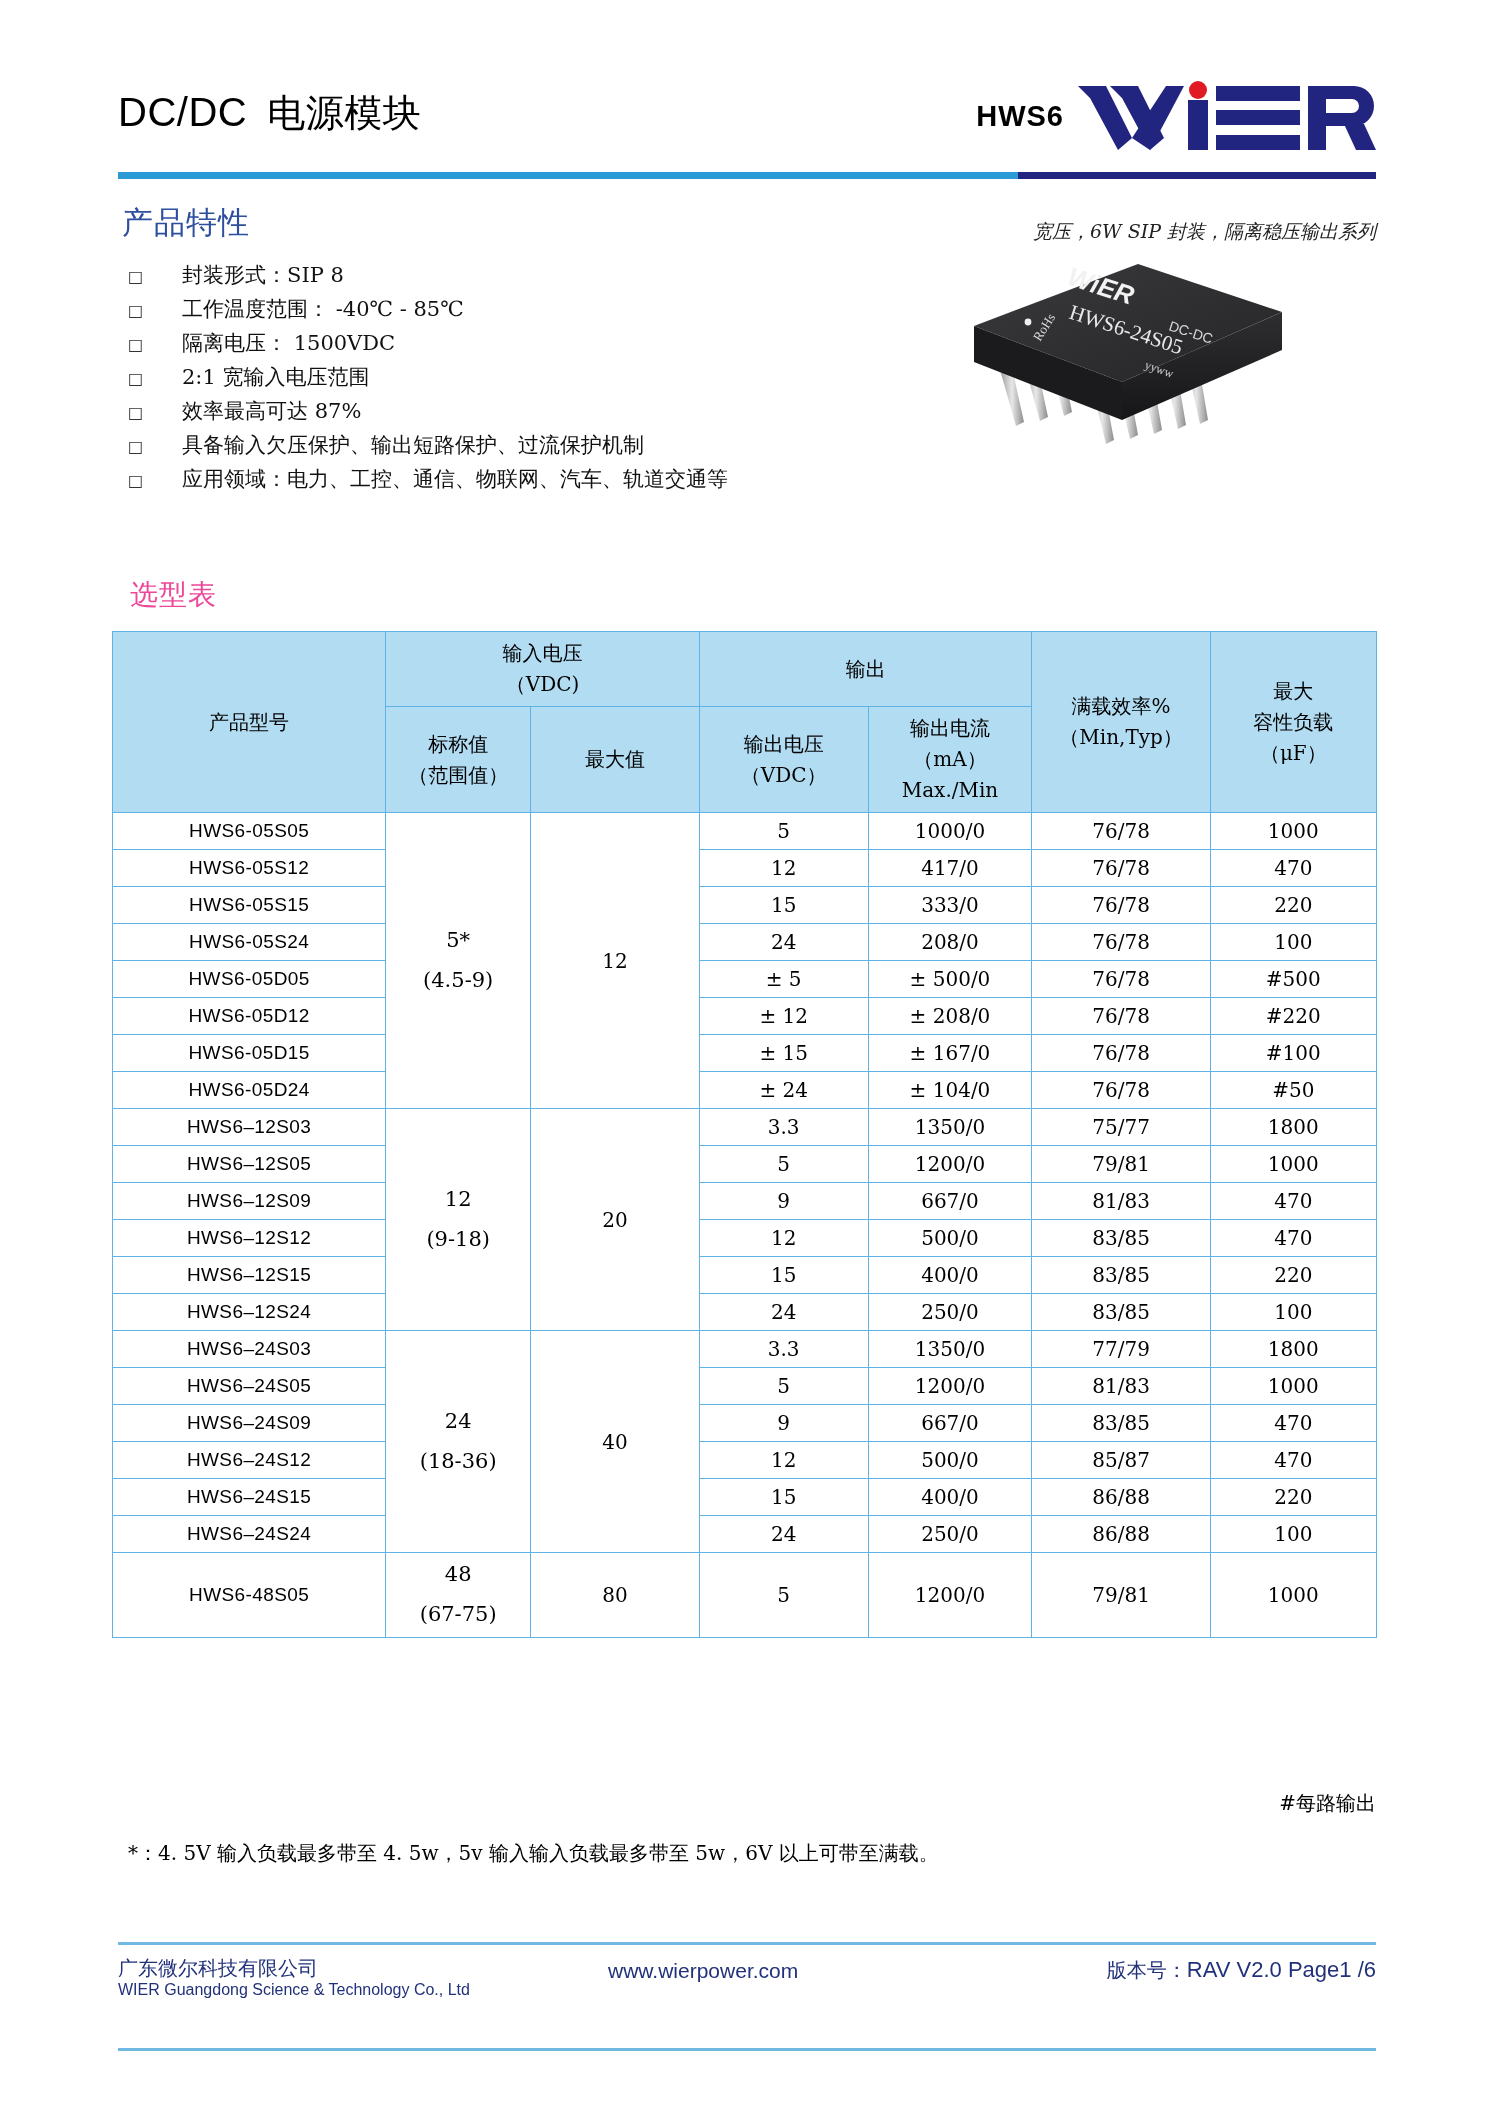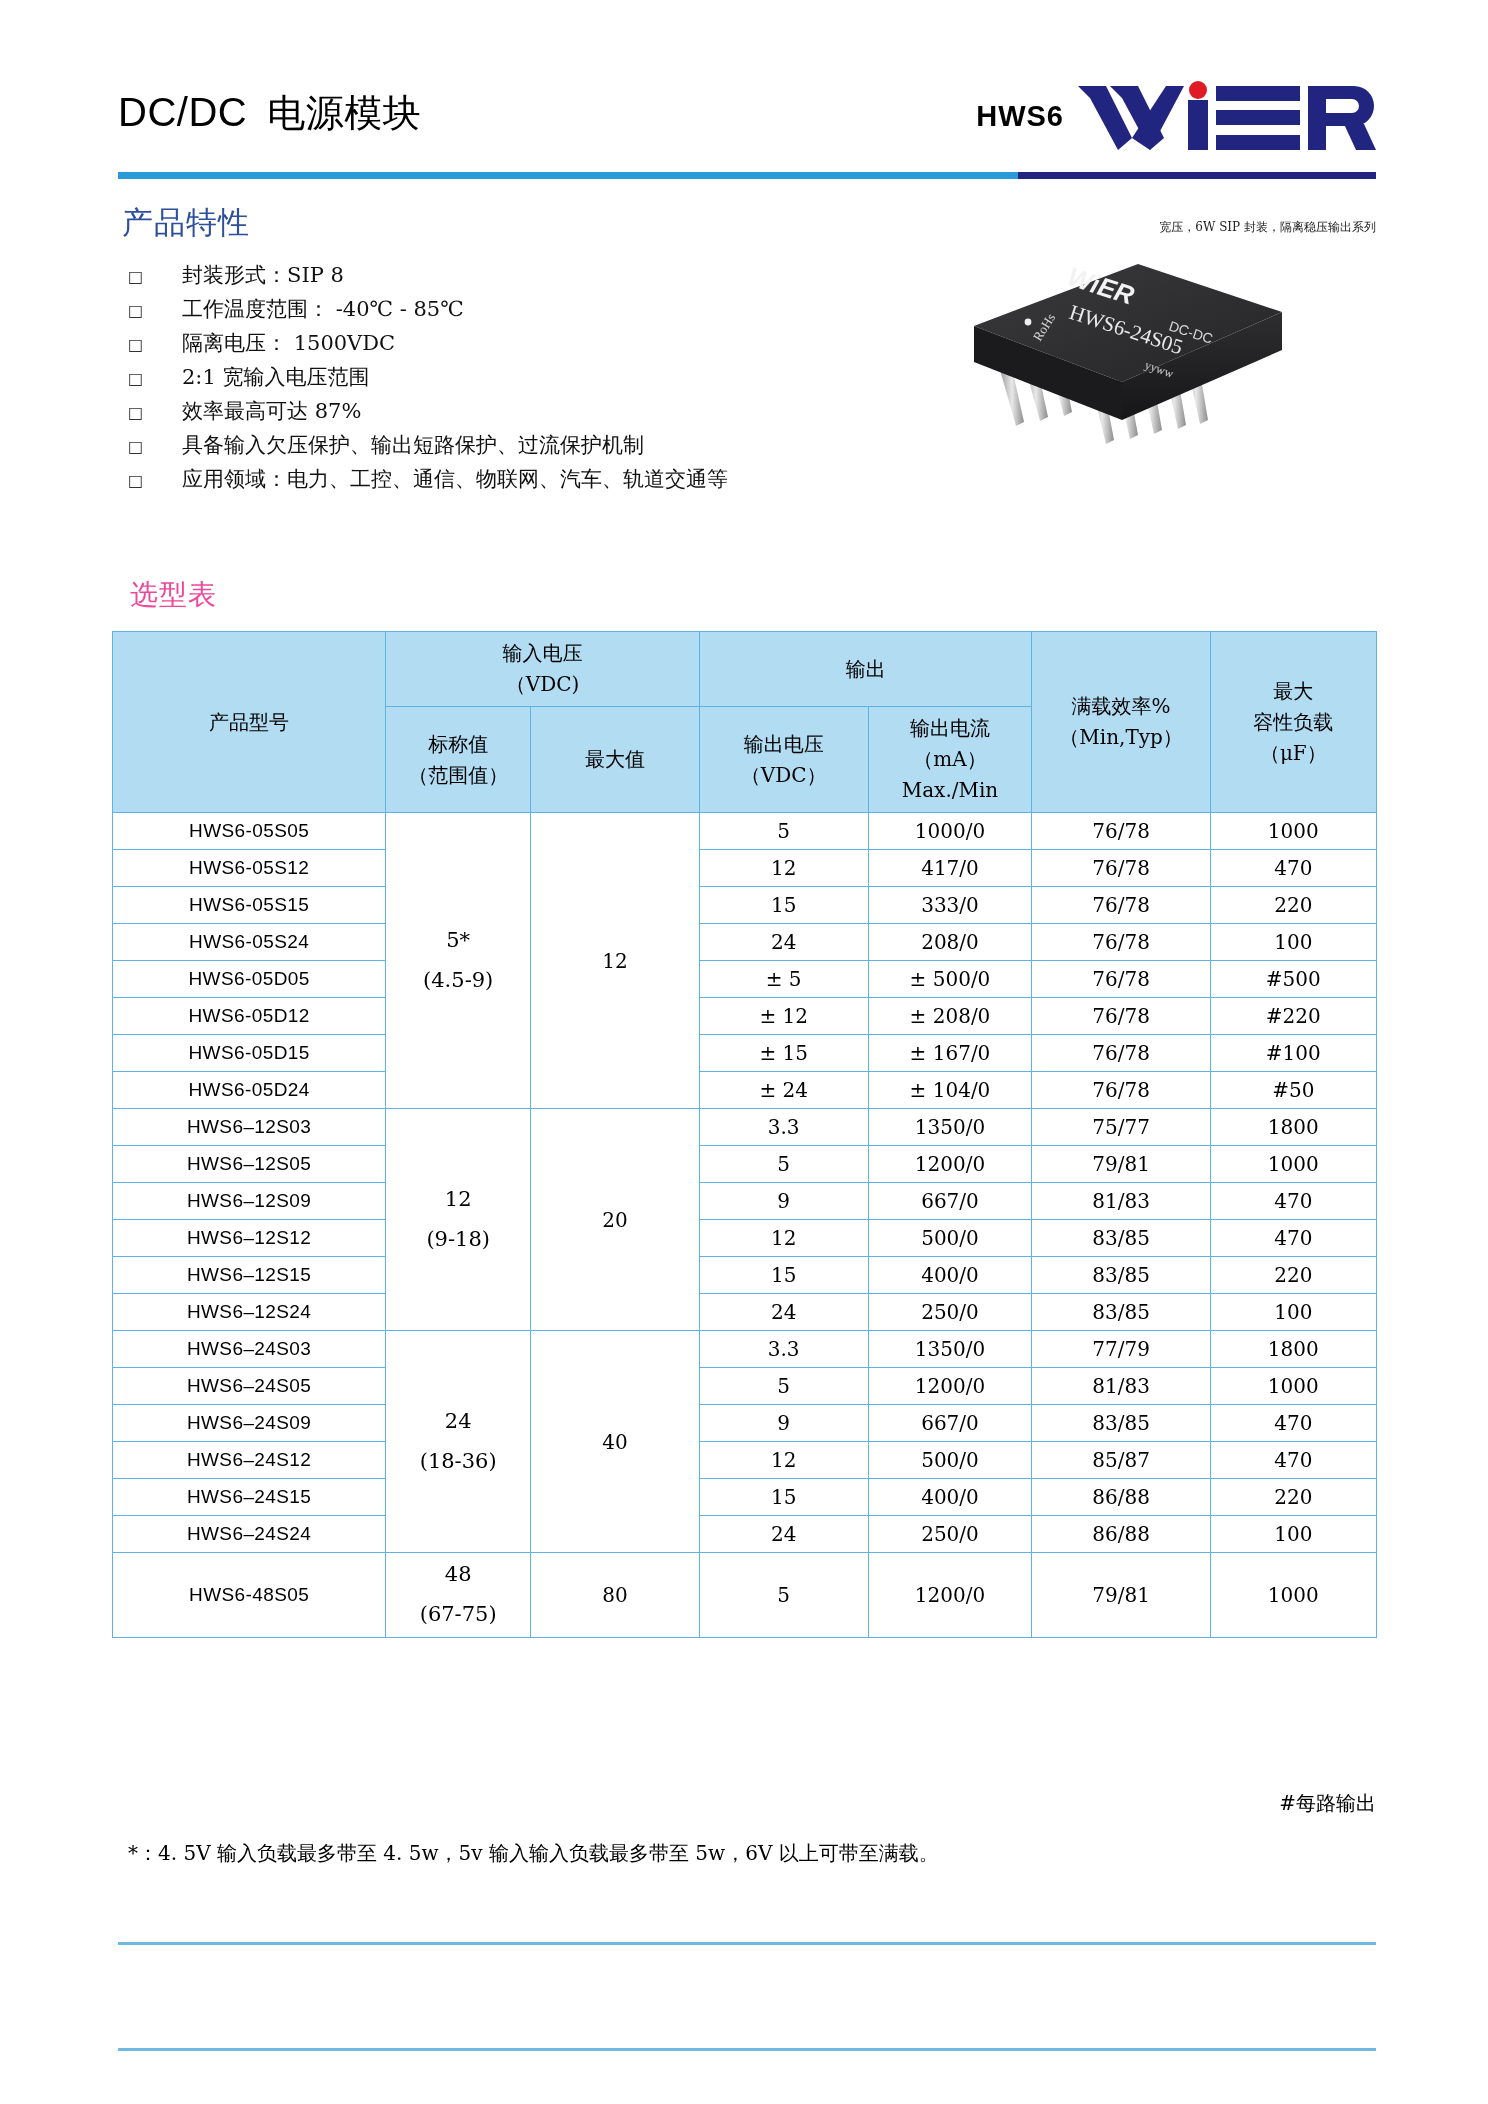--- a/index.html
+++ b/index.html
@@ -124,23 +124,24 @@
     white-space: nowrap;
     line-height: 26px;
   }
 
   
   .product-caption {
     position: absolute;
     right: 112px;
     top: 219px;
     font-family: "DejaVu Serif", "Liberation Serif", serif;
-    font-size: 12px;
+    font-size: 19px;
     color: #222;
     white-space: nowrap;
+    font-style: italic;
   }
   .product-photo {
     position: absolute;
     left: 962px;
     top: 250px;
     width: 330px;
     height: 215px;
   }
 
   
@@ -639,15 +640,23 @@
           <td>1000</td>
         </tr>
       </tbody>
     </table>
   </div>
 
   <div class="note-hash">#每路输出</div>
   <div class="note-star">*：4. 5V 输入负载最多带至 4. 5w，5v 输入输入负载最多带至 5w，6V 以上可带至满载。</div>
 
   <div class="rule-bottom"></div>
+  <div class="footer">
+    <div class="footer-company-cn">广东微尔科技有限公司</div>
+    <div class="footer-company-en">WIER Guangdong Science &amp; Technology Co., Ltd</div>
+    <div class="footer-site">www.wierpower.com</div>
+    <div class="footer-version">
+      <span class="cn">版本号：</span><span>RAV V2.0 Page1 /6</span>
+    </div>
+  </div>
   <div class="rule-bottom2"></div>
 
 </div>
 
 </body></html>

